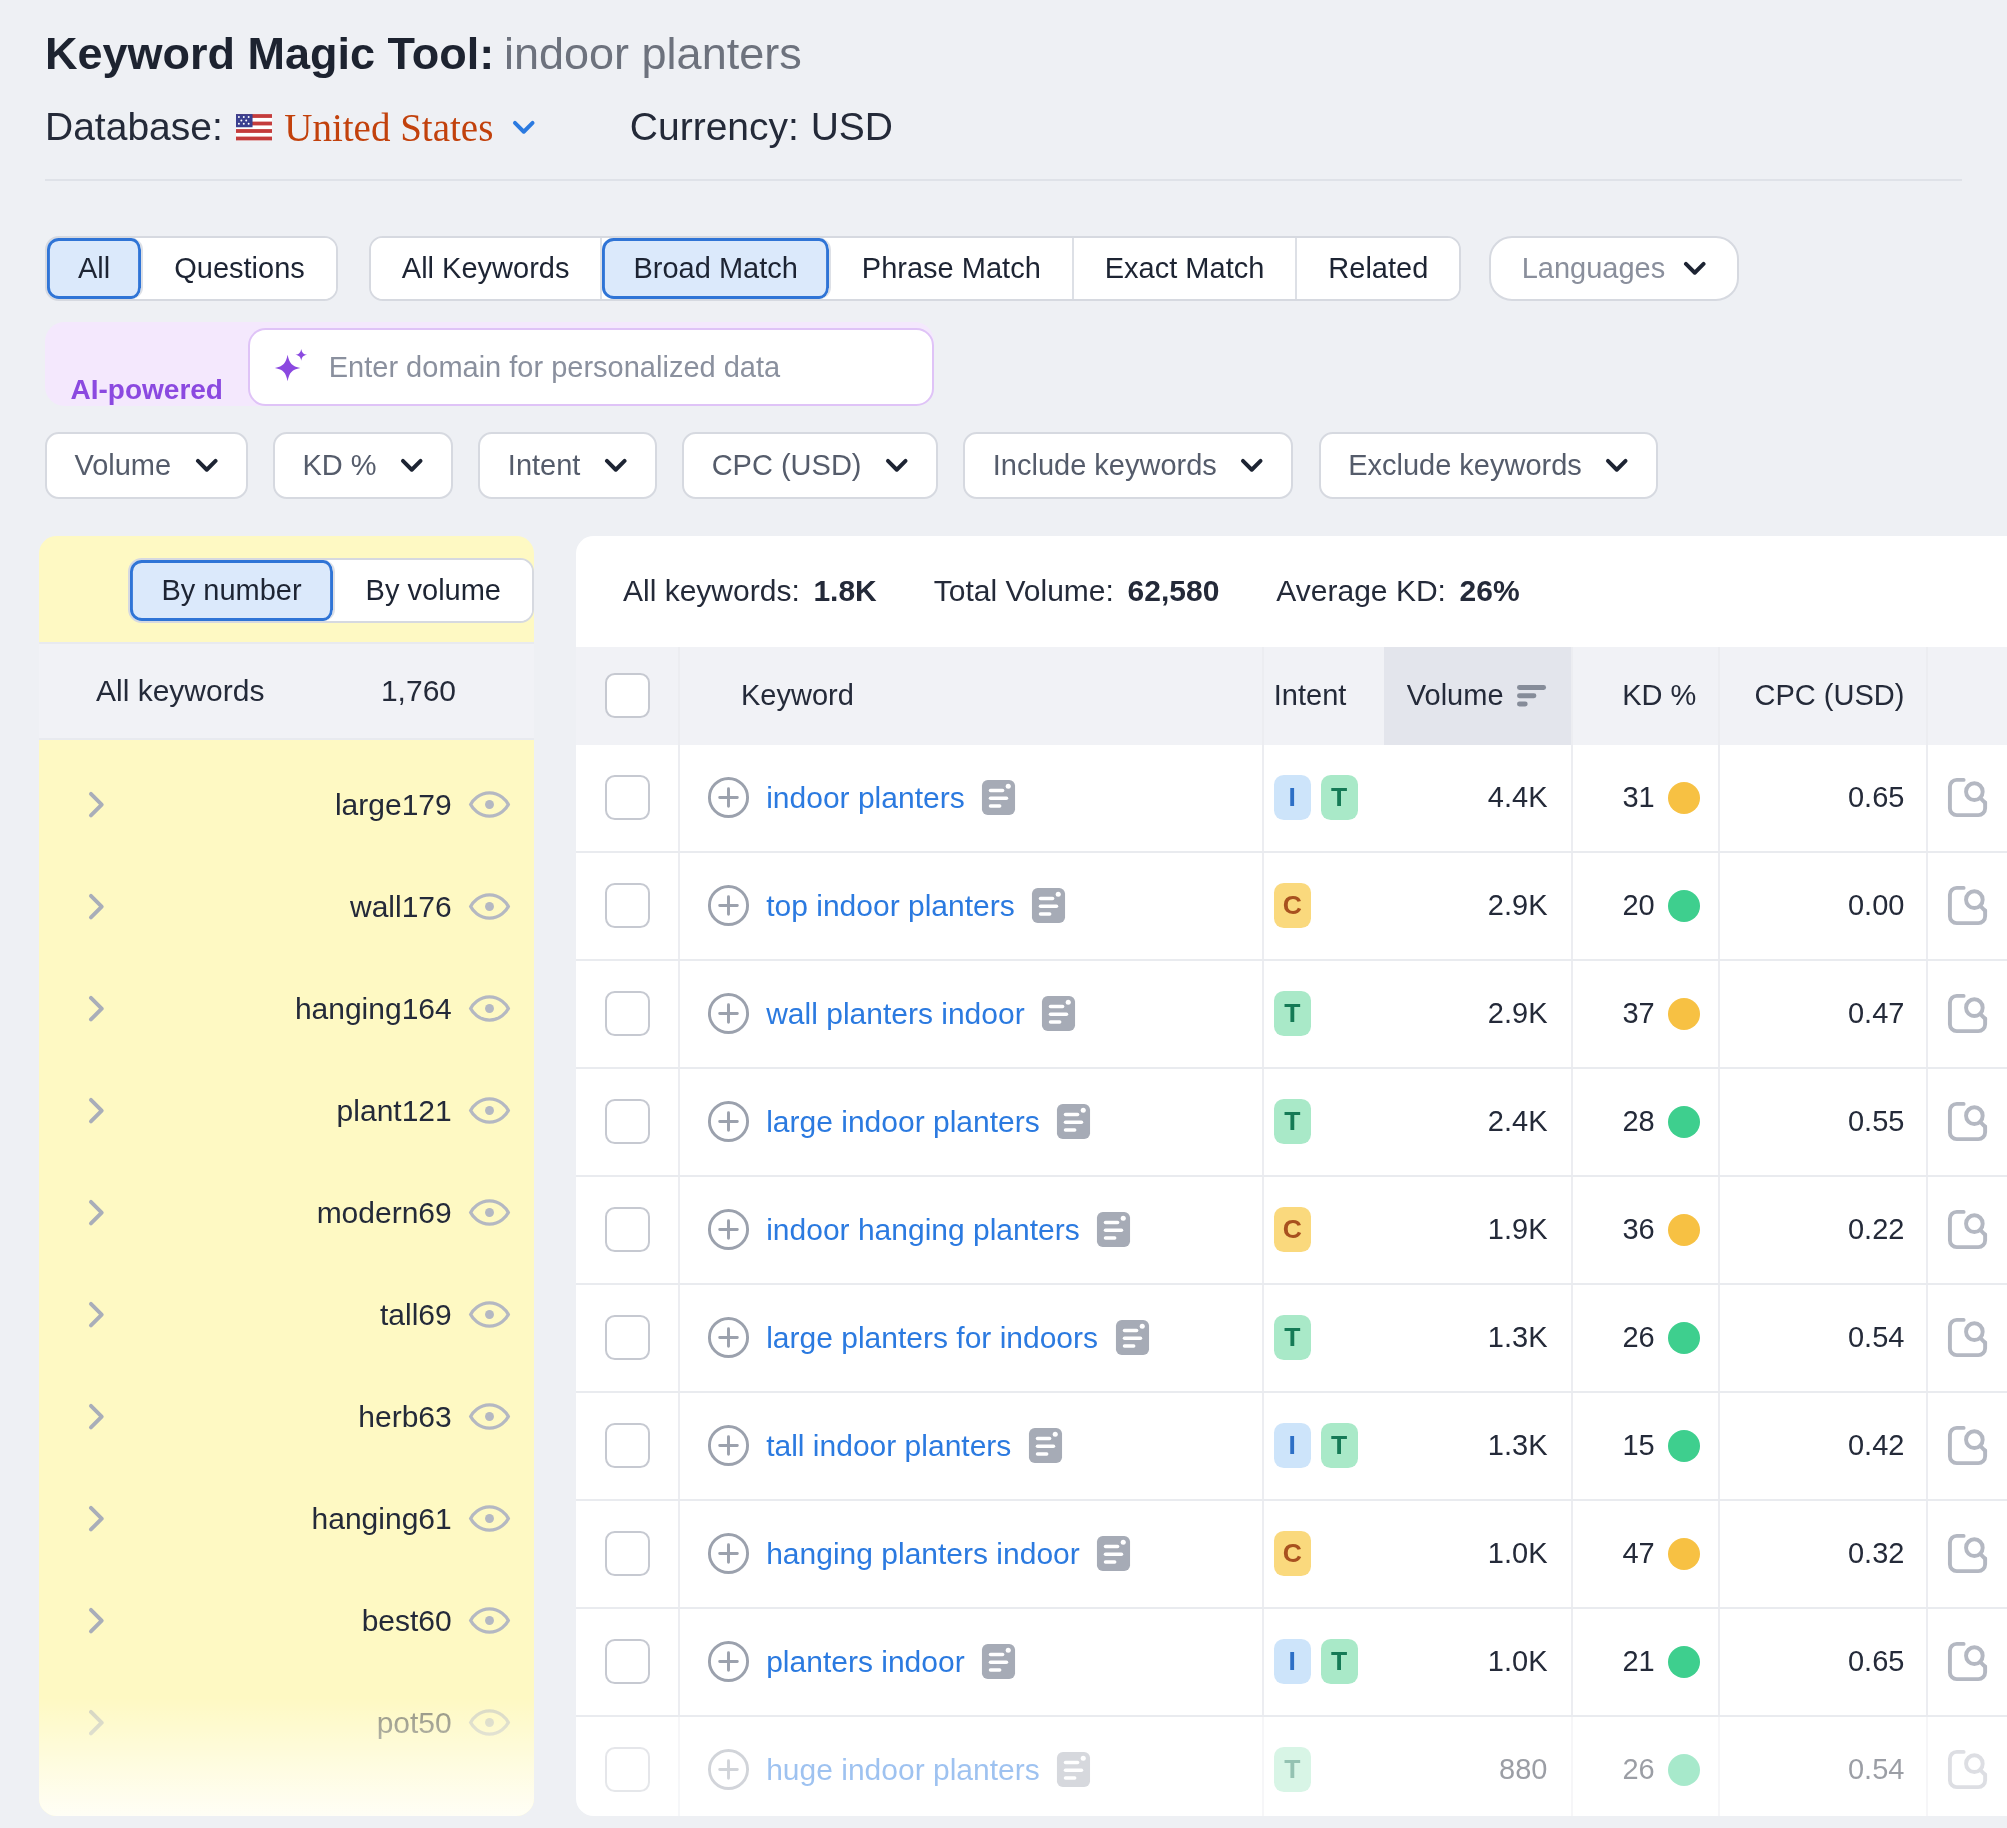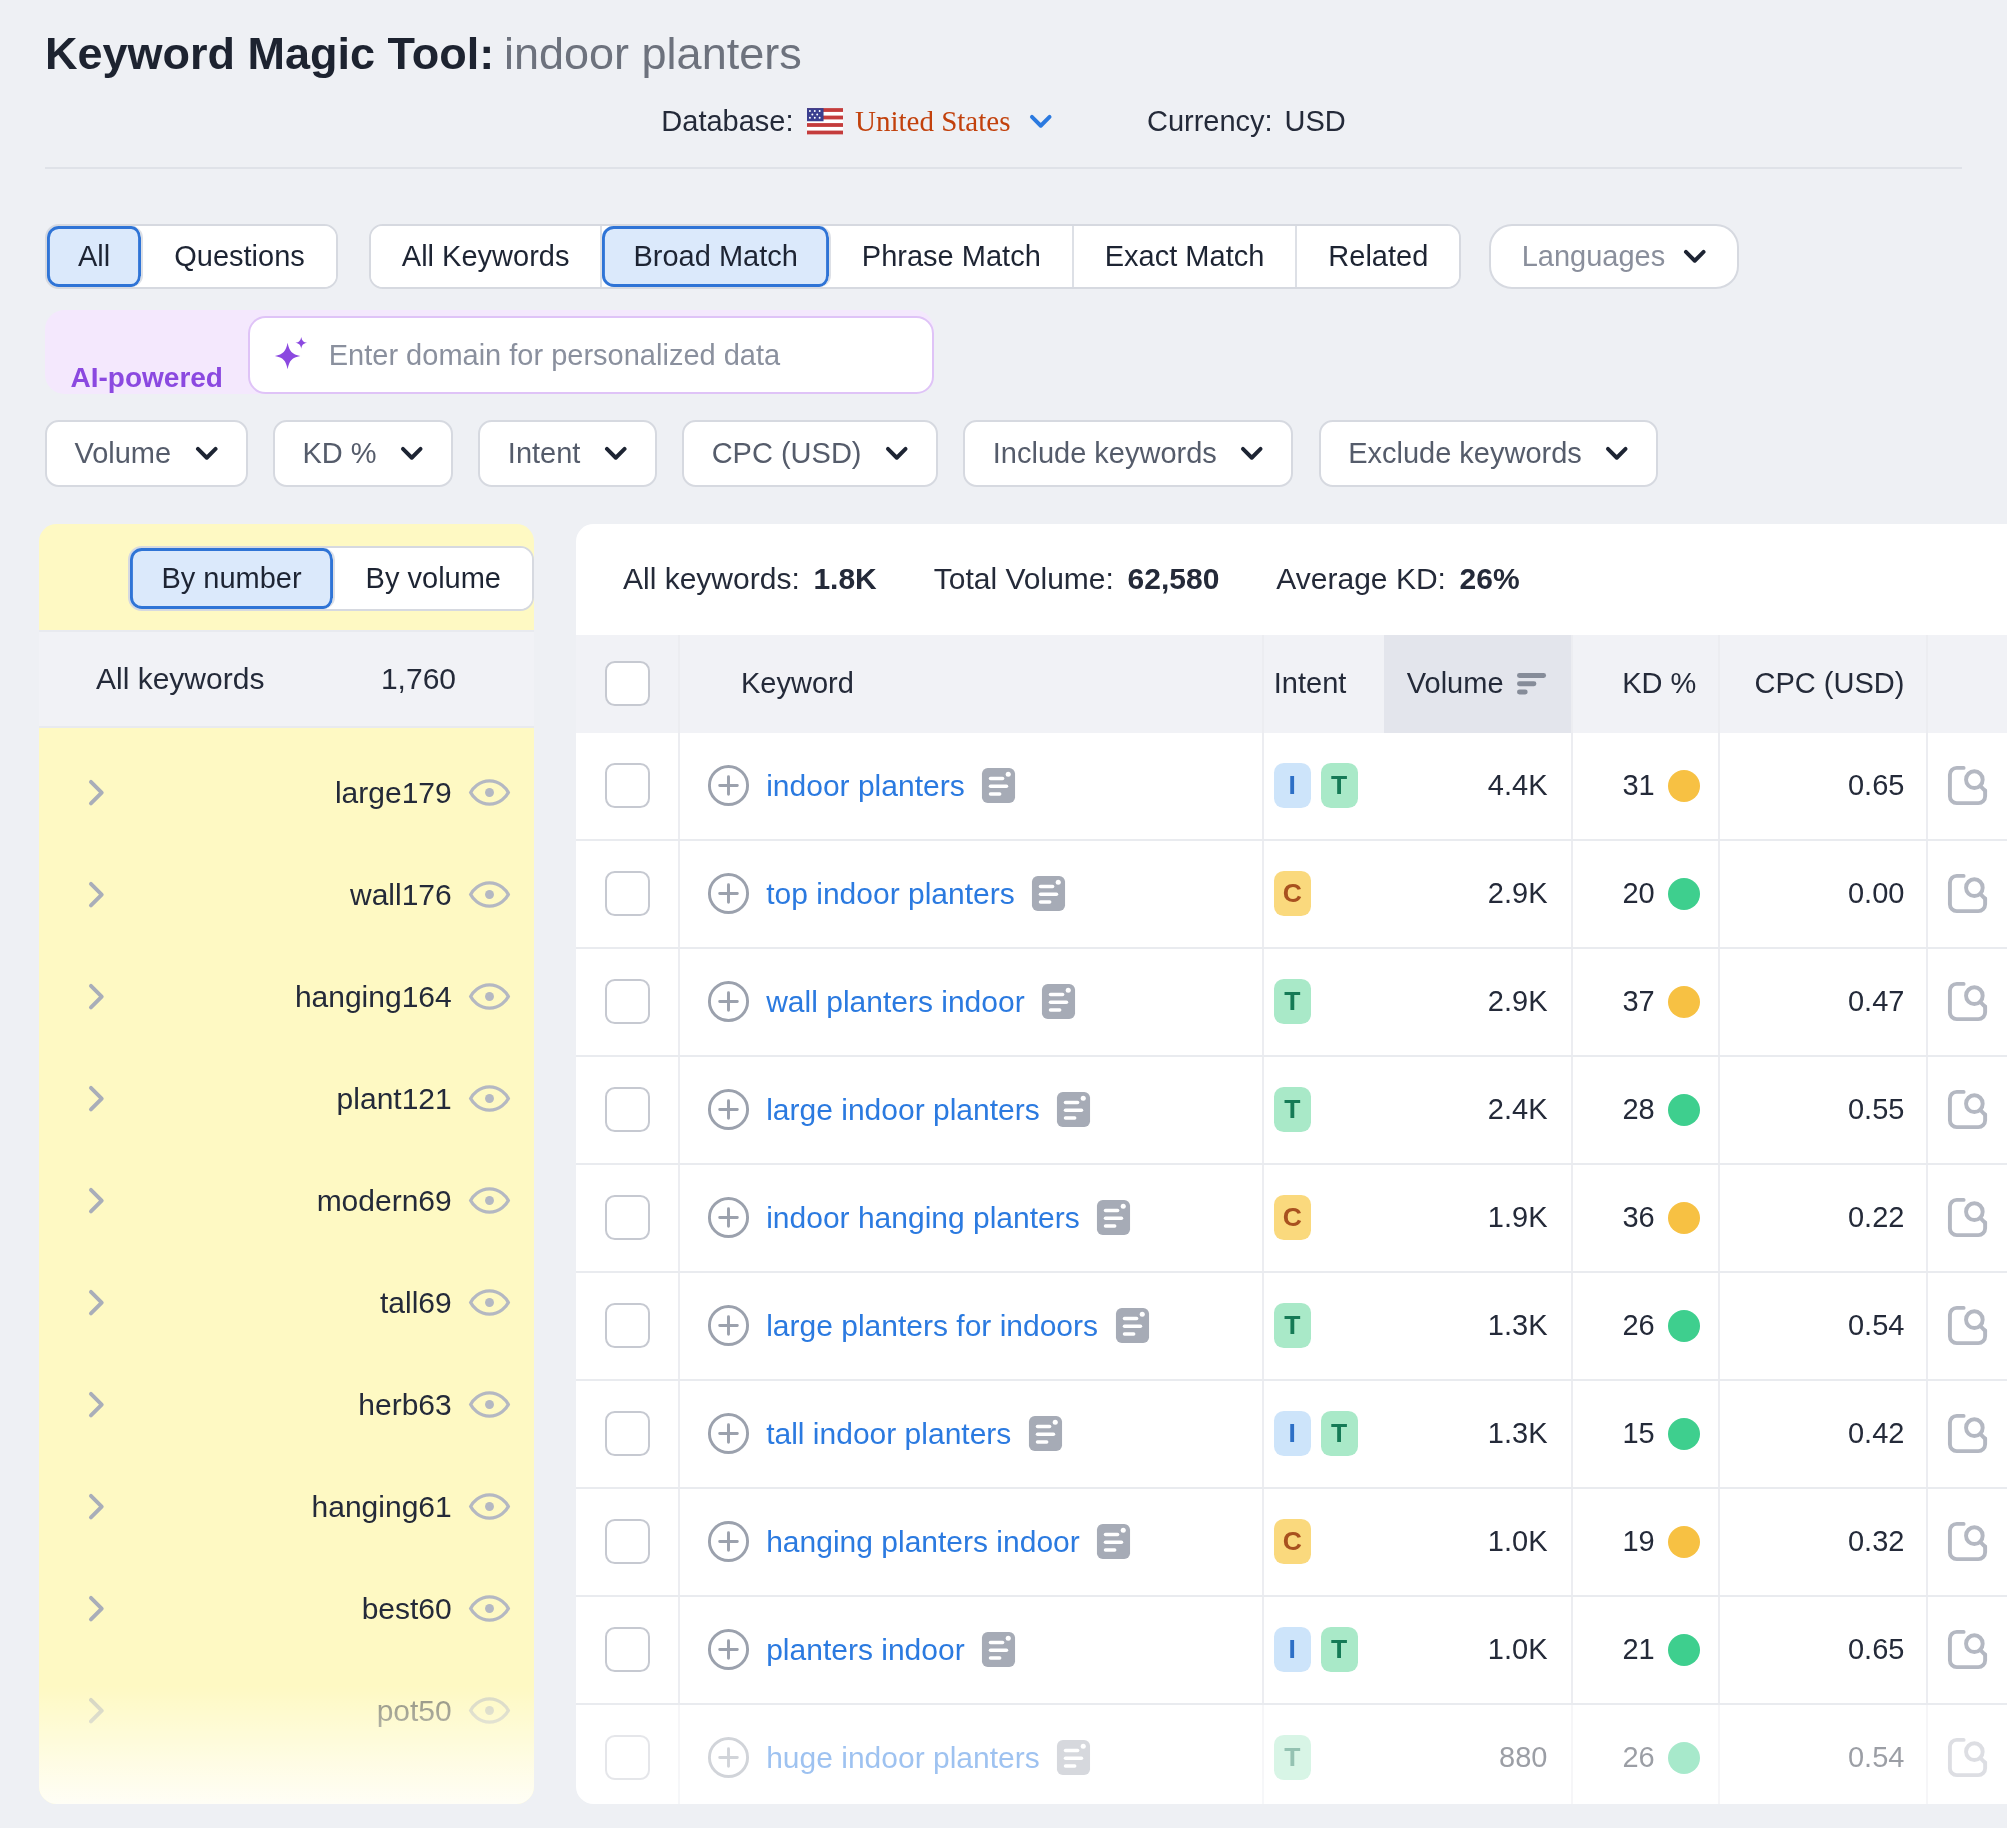--- a/index.html
+++ b/index.html
@@ -6,21 +6,21 @@
   .page {
     position:relative; width:2007px; height:1829px; overflow:hidden;
     background:#eef0f4; color:#232936;
     font-family:"Liberation Sans","DejaVu Sans",sans-serif;
     -webkit-font-smoothing:antialiased;
   }
   
   .hdr { padding:27.4px 45px 0 45px; }
   .title { font-size:45px; font-weight:bold; color:#1d2330; margin:0; line-height:1.2; }
   .title .query { color:#6d727d; font-weight:normal; margin-left:9.8px; }
-  .meta-row { display:flex; align-items:center; margin-top:23.5px; font-size:29px; color:#242a39;justify-content:center; }
+  .meta-row { display:flex; align-items:center; margin-top:23.5px; font-size:39px; color:#242a39; }
   .meta-label { margin-right:13.7px; }
   .flag { display:inline-flex; margin-right:11.8px; }
   .db-link { display:inline-flex; align-items:center; gap:19px; color:#c2410c; cursor:pointer;font-family:Liberation Serif, serif; }
   .currency-group { margin-left:94px; display:inline-flex; gap:11.8px; }
   .hdr-divider { border:none; border-top:2px solid #dfe2e8; margin:29px 0 0 0; }
 
   
   .tabs-row { display:flex; align-items:center; margin:55px 0 0 45px; }
   .seg { display:inline-flex; background:#fff; border:2px solid #d6d9e0; border-radius:13.7px; height:65px; box-sizing:border-box; }
   .seg + .seg { margin-left:31px; }
@@ -768,21 +768,21 @@
                   <rect x="9" y="28" width="13" height="3.6" rx="1.8" fill="#fff"></rect>
                   <circle cx="29" cy="9.5" r="2.6" fill="#fff"></circle>
                 </svg>
       </span>
     </div>
     <div class="cell c-intent">
               <span class="badge badge-c">C</span>
             </div>
     <div class="cell c-vol">1.0K</div>
     <div class="cell c-kd">
-              <span>19</span>
+              <span>47</span>
               <span class="dot dot-yellow"></span>
             </div>
     <div class="cell c-cpc">0.32</div>
     <div class="cell c-serp">
       <span class="icon">
         <svg width="45" height="45" viewBox="0 0 46 46">
                   <path d="M18 5 H11 a7 7 0 0 0 -7 7 V34 a7 7 0 0 0 7 7 H33 a7 7 0 0 0 7 -7 V28" fill="none" stroke="#b4b8c2" stroke-width="4" stroke-linecap="round"></path>
                   <circle cx="29" cy="17" r="8.5" fill="none" stroke="#b4b8c2" stroke-width="4"></circle>
                   <path d="M35 23.5 L40 28.5" stroke="#b4b8c2" stroke-width="4" stroke-linecap="round"></path>
                 </svg>

